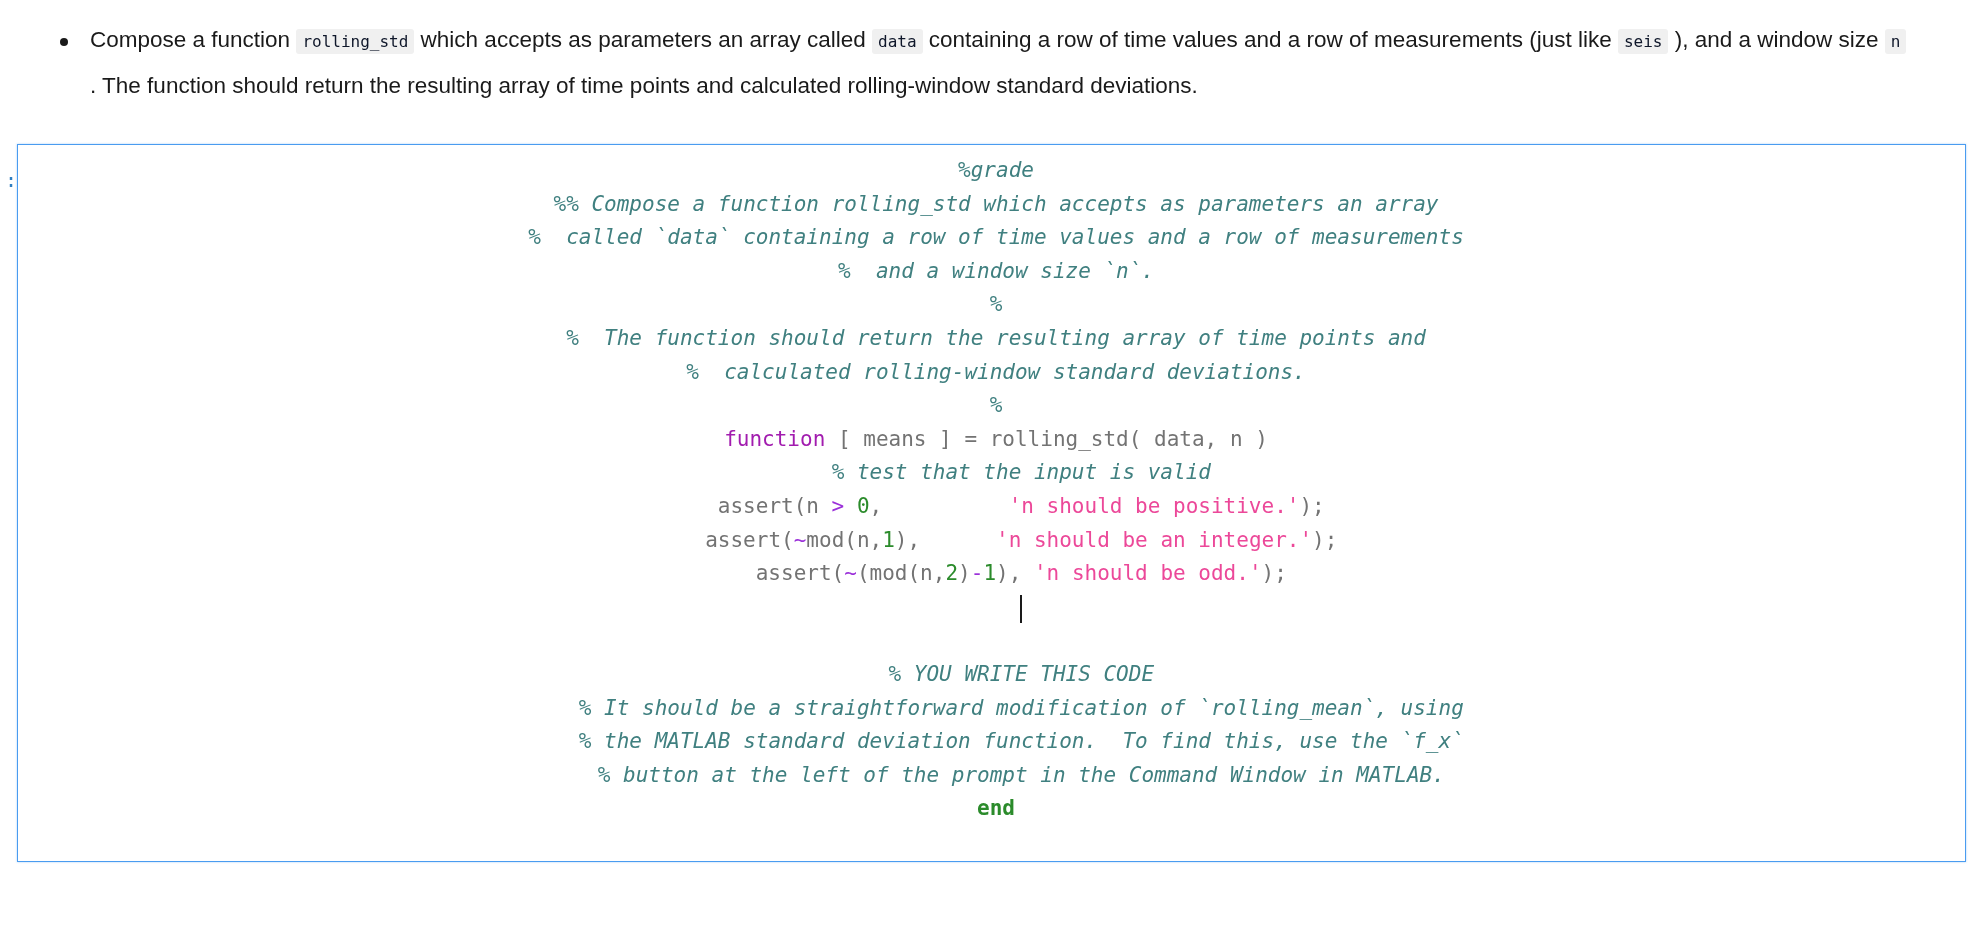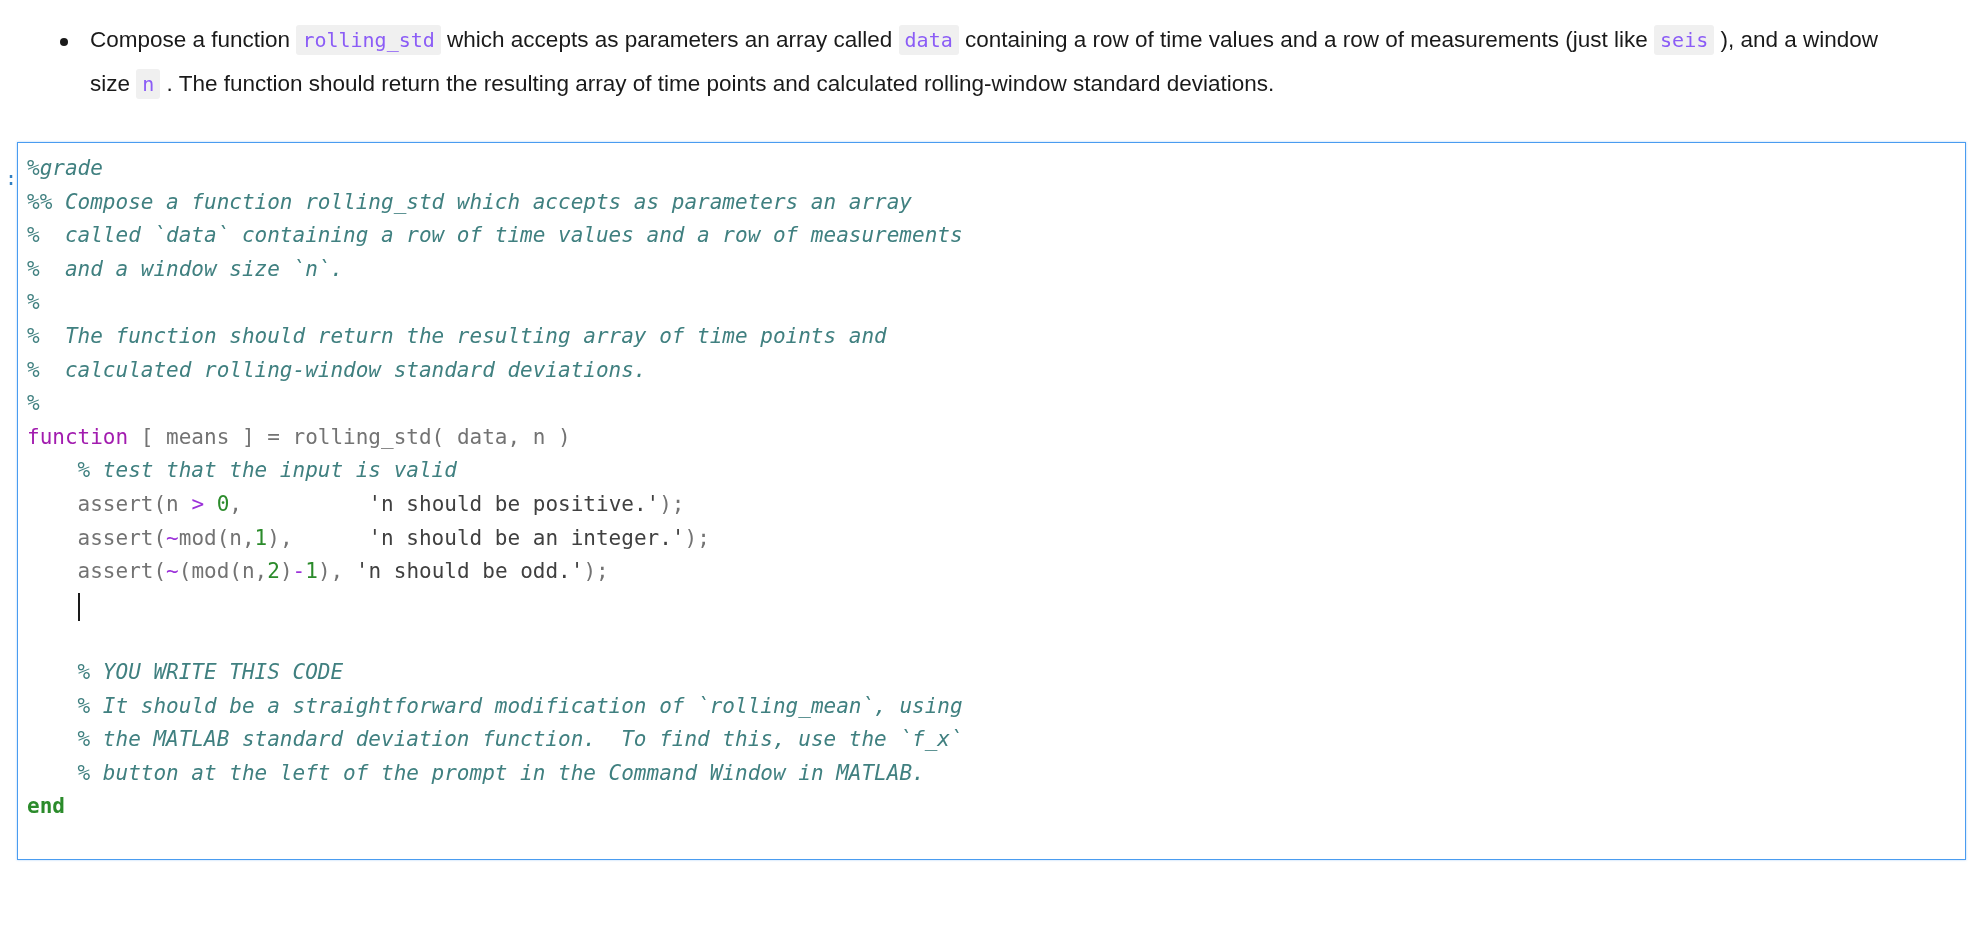--- a/index.html
+++ b/index.html
@@ -40,22 +40,22 @@
     left: 0;
     top: 20px;
     width: 8px;
     height: 8px;
     border-radius: 50%;
     background: #1a1a1a;
   }
   code.inline {
     font-family: "DejaVu Sans Mono", "Liberation Mono", monospace;
     background: #f0f0f0;
-    color: #8b5cf6;
-    font-size: 20px;
+    color: #0f172a;
+    font-size: 16px;
     padding: 3px 6px;
     border-radius: 3px;
     white-space: pre;
   }
 
   
   .cell-wrap {
     position: relative;
     margin: 36px 0 0 0;
     padding-left: 17px;
@@ -89,28 +89,29 @@
     padding: 9px 0 0 9px;
     font-family: "DejaVu Sans Mono", "Liberation Mono", monospace;
     font-size: 21px;
     line-height: 33.6px;
     white-space: pre;
     tab-size: 4;
   }
   .line {
     white-space: pre;
     min-height: 33.6px;
+    text-align: center;
   }
 
   
   .tok-comment  { color: #408080; font-style: italic; }
   .tok-keyword  { color: #2b8b2b; font-weight: 700; margin-top: 12px; }
   .tok-kw-light { color: #a21caf; }
   .tok-plain    { color: #737373; }
-  .tok-string   { color: #404040; }
+  .tok-string   { color: #ec4899; }
   .tok-number   { color: #2b8b2b; }
   .tok-operator { color: #9b30d9; }
 
   
   .caret {
     display: inline-block;
     width: 0;
     border-left: 2px solid #1a1a1a;
     height: 28px;
     vertical-align: text-bottom;

